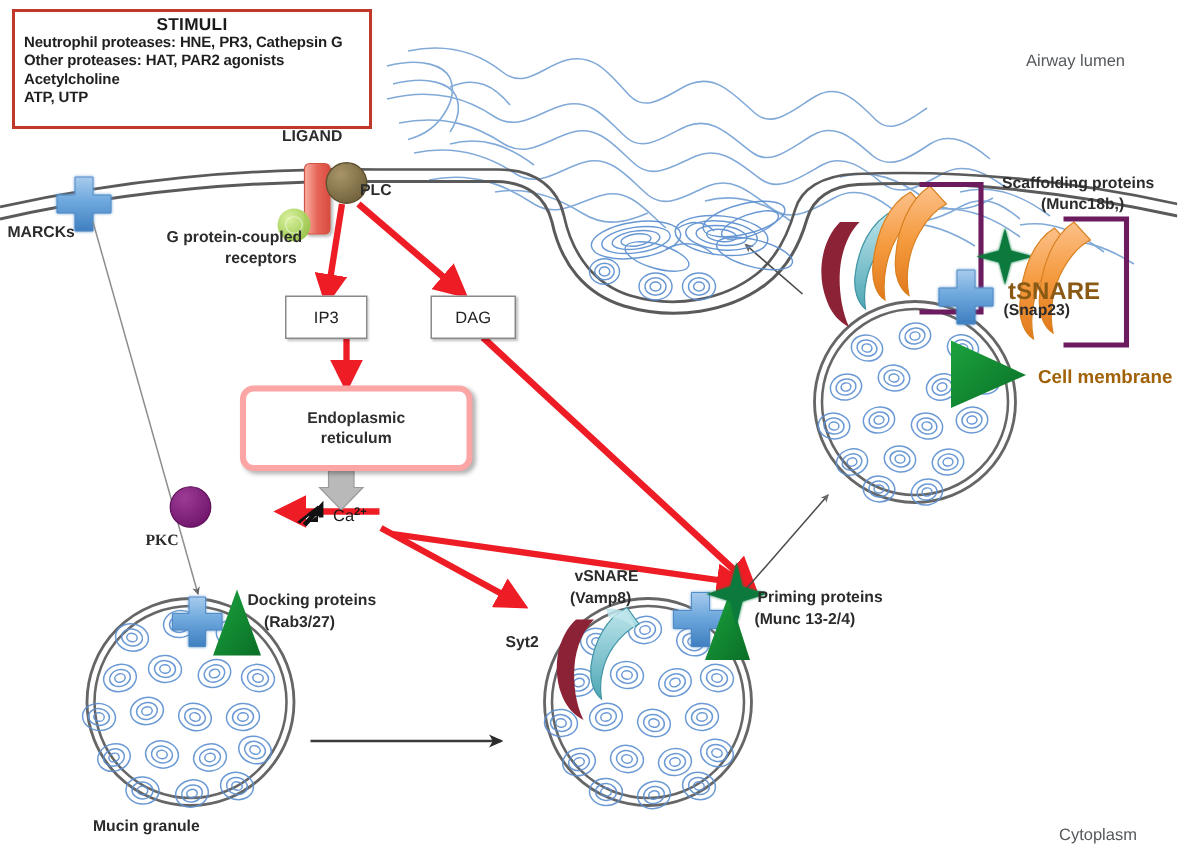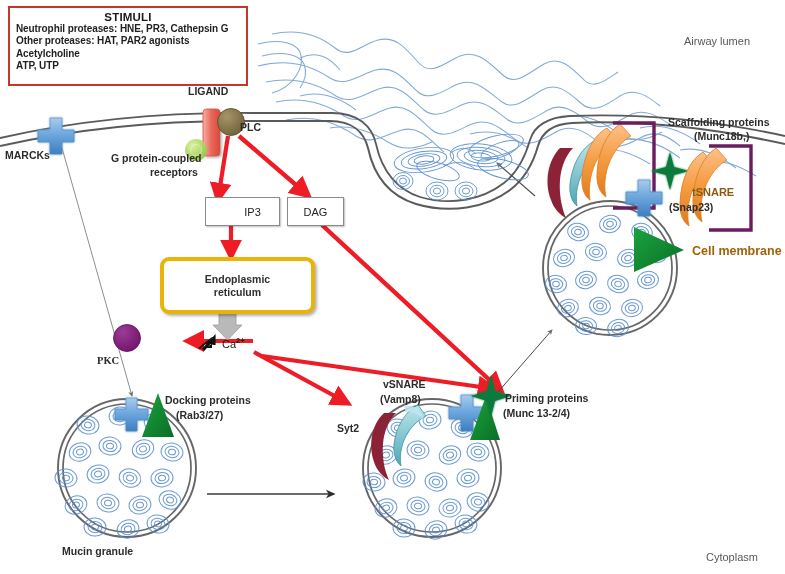--- a/index.html
+++ b/index.html
@@ -17,21 +17,21 @@
   #stimuli-title{font-size:11.5px;font-weight:bold;color:#1a1a1a;text-align:center;letter-spacing:.2px;}
   .stim-line{font-size:10px;font-weight:bold;color:#1f1f1f;line-height:12.4px;letter-spacing:-.1px;}
   .chembox{
     position:absolute;border:1.3px solid #8a8a8a;background:#fff;
     font-size:11px;color:#222;font-weight:normal;
     display:flex;align-items:center;justify-content:center;
     box-shadow:1px 1px 1.5px rgba(0,0,0,.25);
   }
   #er-box{
     position:absolute;left:160px;top:257px;width:147px;height:49px;
-    border:4px solid #eab308;border-radius:9px;background:#fff;
+    border:4px solid #fca5a5;border-radius:9px;background:#fff;
     box-shadow:2px 2px 3px rgba(0,0,0,.3);
     display:flex;align-items:center;justify-content:center;text-align:center;
     font-size:10.5px;font-weight:bold;color:#2f2f2f;line-height:13px;
   }
 </style>
 </head>
 <body>
 
 <div id="stage">
 
@@ -549,21 +549,21 @@
   </svg>
 
   <div id="stimuli-box">
     <div id="stimuli-title">STIMULI</div>
     <div class="stim-line">Neutrophil proteases: HNE, PR3, Cathepsin G</div>
     <div class="stim-line">Other proteases: HAT, PAR2 agonists</div>
     <div class="stim-line">Acetylcholine</div>
     <div class="stim-line">ATP, UTP</div>
   </div>
 
-  <div class="chembox" style="left:205px;top:197px;width:53px;height:27px;padding-left:20px;">IP3</div>
+  <div class="chembox" style="left:190px;top:197px;width:53px;height:27px;">IP3</div>
   <div class="chembox" style="left:287px;top:197px;width:55px;height:27px;">DAG</div>
 
   <div id="er-box">
     <div>
       <span>Endoplasmic</span><br>
       <span>reticulum</span>
     </div>
   </div>
 
   <div class="lbl corner" style="left:684px;top:22px;margin-top:13px;">Airway lumen</div>
@@ -587,18 +587,18 @@
   <div class="lbl b" style="left:383px;top:378px;font-size:10.5px;">vSNARE</div>
   <div class="lbl b" style="left:380px;top:393px;font-size:10.5px;">(Vamp8)</div>
   <div class="lbl b" style="left:337px;top:422px;font-size:10.5px;">Syt2</div>
 
   <div class="lbl b" style="left:505px;top:392px;font-size:10.5px;">Priming proteins</div>
   <div class="lbl b" style="left:503px;top:407px;font-size:10.5px;">(Munc 13-2/4)</div>
 
   <div class="lbl b" style="left:668px;top:116px;font-size:10.5px;">Scaffolding  proteins</div>
   <div class="lbl b" style="left:694px;top:130px;font-size:10.5px;">(Munc18b,)</div>
 
-  <div class="lbl b" style="left:692px;top:186px;font-size:11px;color:#8a5a14;">tSNARE</div>
+  <div class="lbl b" style="left:672px;top:186px;font-size:16px;color:#8a5a14;">tSNARE</div>
   <div class="lbl b" style="left:669px;top:201px;font-size:10.5px;">(Snap23)</div>
 
   <div class="lbl b" style="left:692px;top:244px;font-size:12.5px;color:#a16207;">Cell membrane</div>
 
 </div>
 
 </body></html>

